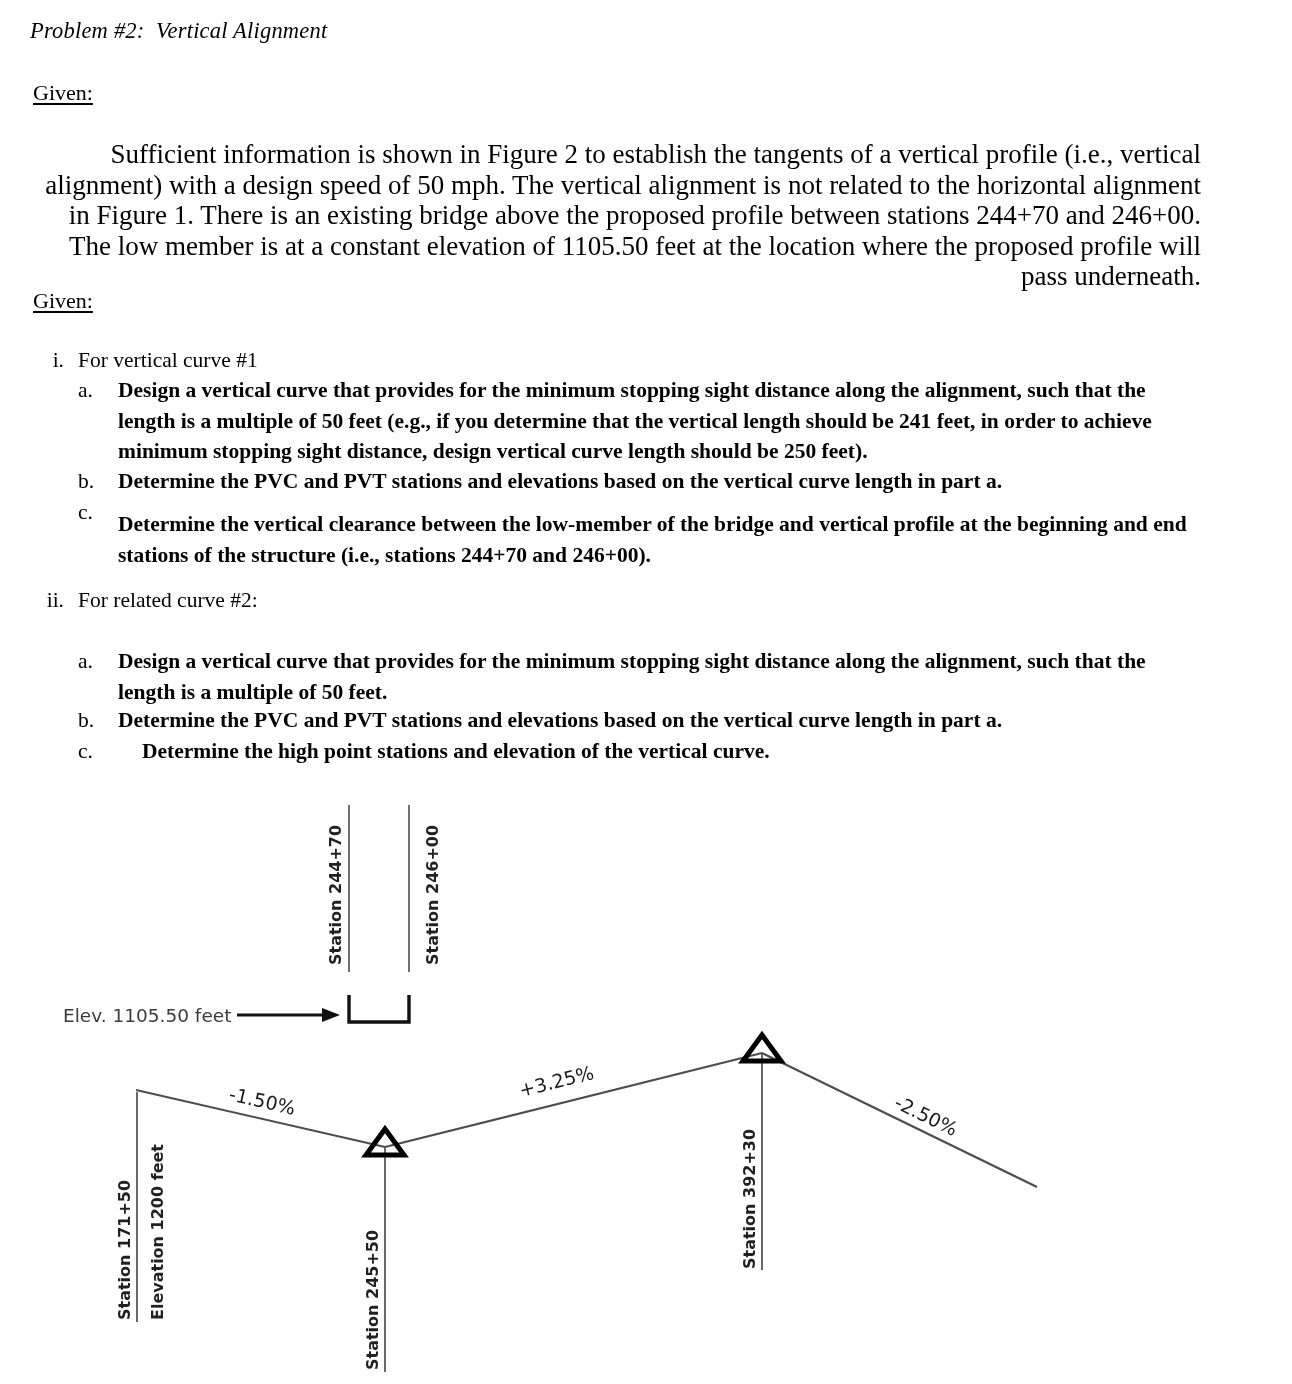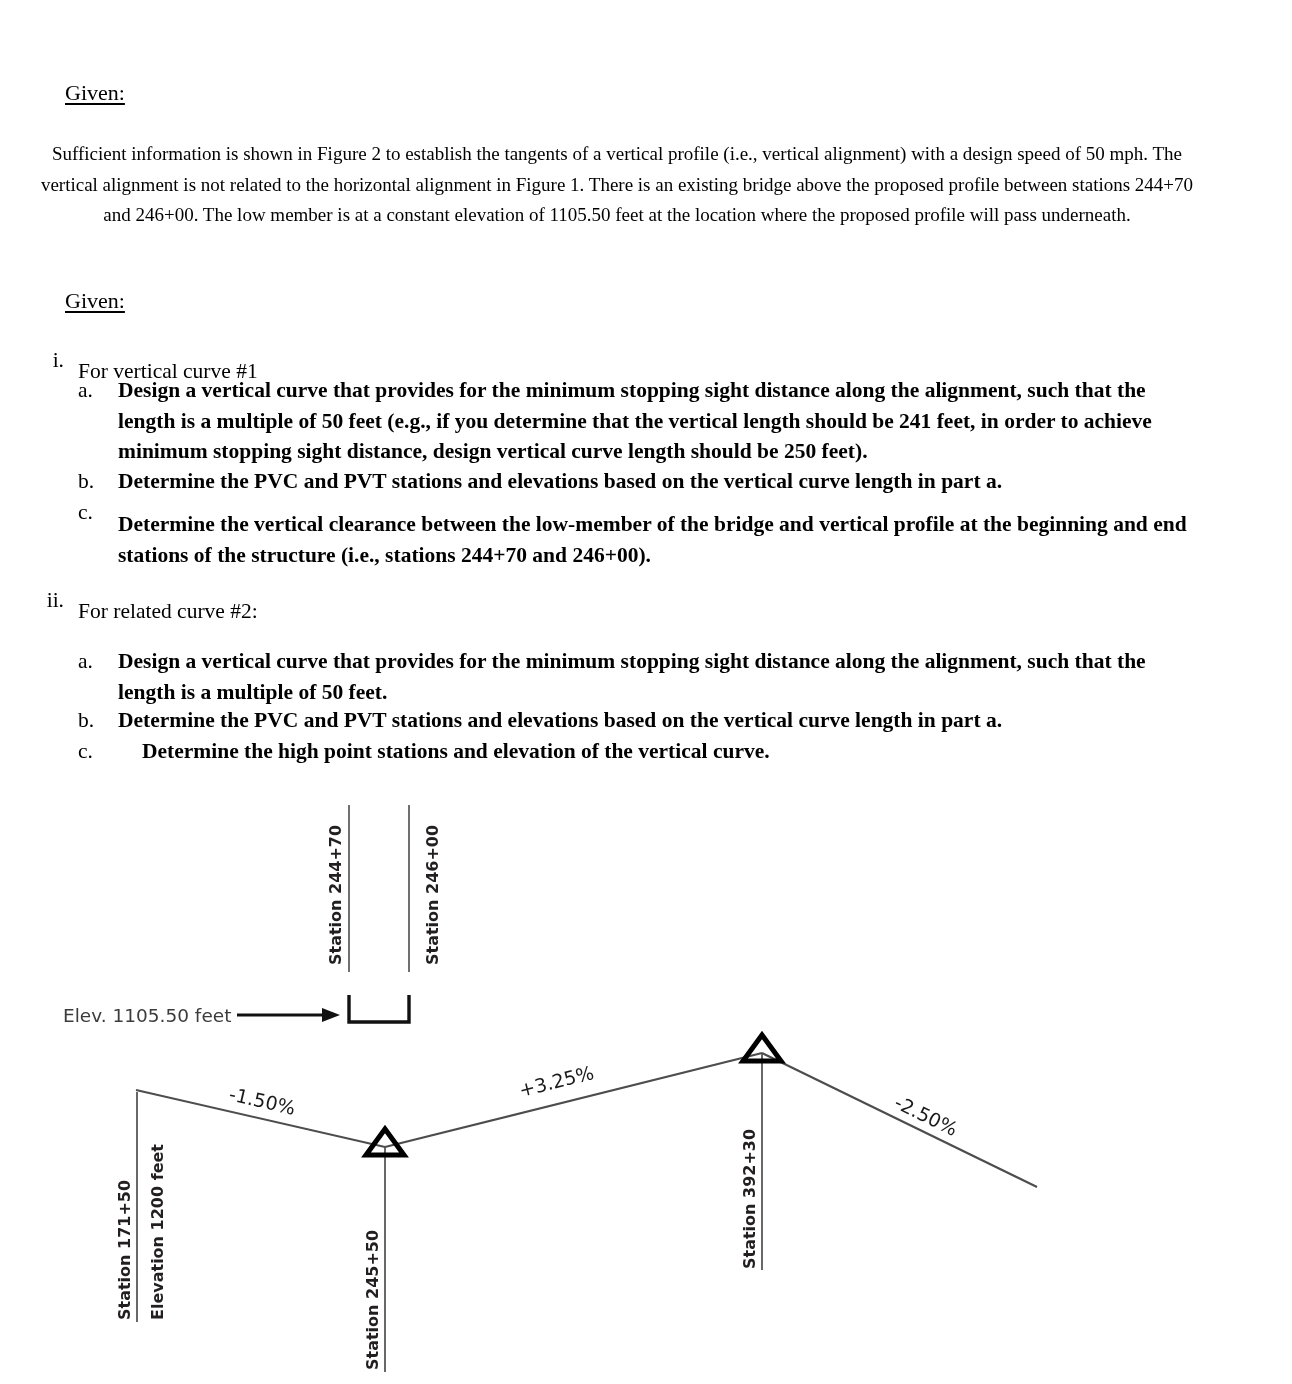--- a/index.html
+++ b/index.html
@@ -35,54 +35,52 @@
     letter-spacing: 0.2px;
     white-space: pre;
   }
 
   .section-head {
     position: absolute;
     font-size: 22px;
     text-decoration: underline;
     text-underline-offset: 3px;
     font-family: "Liberation Serif", "DejaVu Serif", serif;
-    margin-left: 32px;
   }
   .section-head.given { left: 33px; top: 80px; }
   .section-head.find  { left: 33px; top: 288px; }
 
   .para {
     position: absolute;
     left: 33px;
     top: 139px;
     width: 1168px;
-    font-size: 19px;
-    line-height: 30.5px;
-    text-align: center;
+    font-size: 27px;
+    line-height: 30.5px;
+    text-align: right;
     font-family: "Liberation Serif", "DejaVu Serif", serif;
   }
 
   
   .roman-item {
     position: absolute;
     font-size: 21.5px;
     line-height: 30.5px;
     font-family: "Liberation Serif", "DejaVu Serif", serif;
   }
   .roman-marker {
     position: absolute;
     width: 34px;
     text-align: right;
     font-size: 21.5px;
   }
   .roman-text {
     position: absolute;
     left: 78px;
     font-size: 21.5px;
-    margin-top: 11px;
   }
 
   .sub-item {
     position: absolute;
     font-size: 21.5px;
     line-height: 30.5px;
     font-family: "Liberation Serif", "DejaVu Serif", serif;
   }
   .sub-marker {
     position: absolute;
@@ -126,20 +124,21 @@
     font-weight: normal;
     font-size: 18.5px;
     fill: #3b3b3b;
   }
 </style>
 </head>
 <body>
 
 <div class="page">
 
+  <div class="doc-title">Problem #2:  Vertical Alignment</div>
 
   <div class="section-head given">Given:</div>
 
   <div class="para">Sufficient information is shown in Figure 2 to establish the tangents of a vertical profile (i.e., vertical alignment) with a design speed of 50 mph.  The vertical alignment is not related to the horizontal alignment in Figure 1.  There is an existing bridge above the proposed profile between stations 244+70 and 246+00.  The low member is at a constant elevation of 1105.50 feet at the location where the proposed profile will pass underneath.</div>
 
   <div class="section-head find">Given:</div>
 
   <div class="roman-item" style="left:30px; top:345px;">
     <span class="roman-marker" style="left:0; top:0;">i.</span>
     <span class="roman-text" style="left:48px; top:0; white-space:nowrap;">For vertical curve #1</span>

